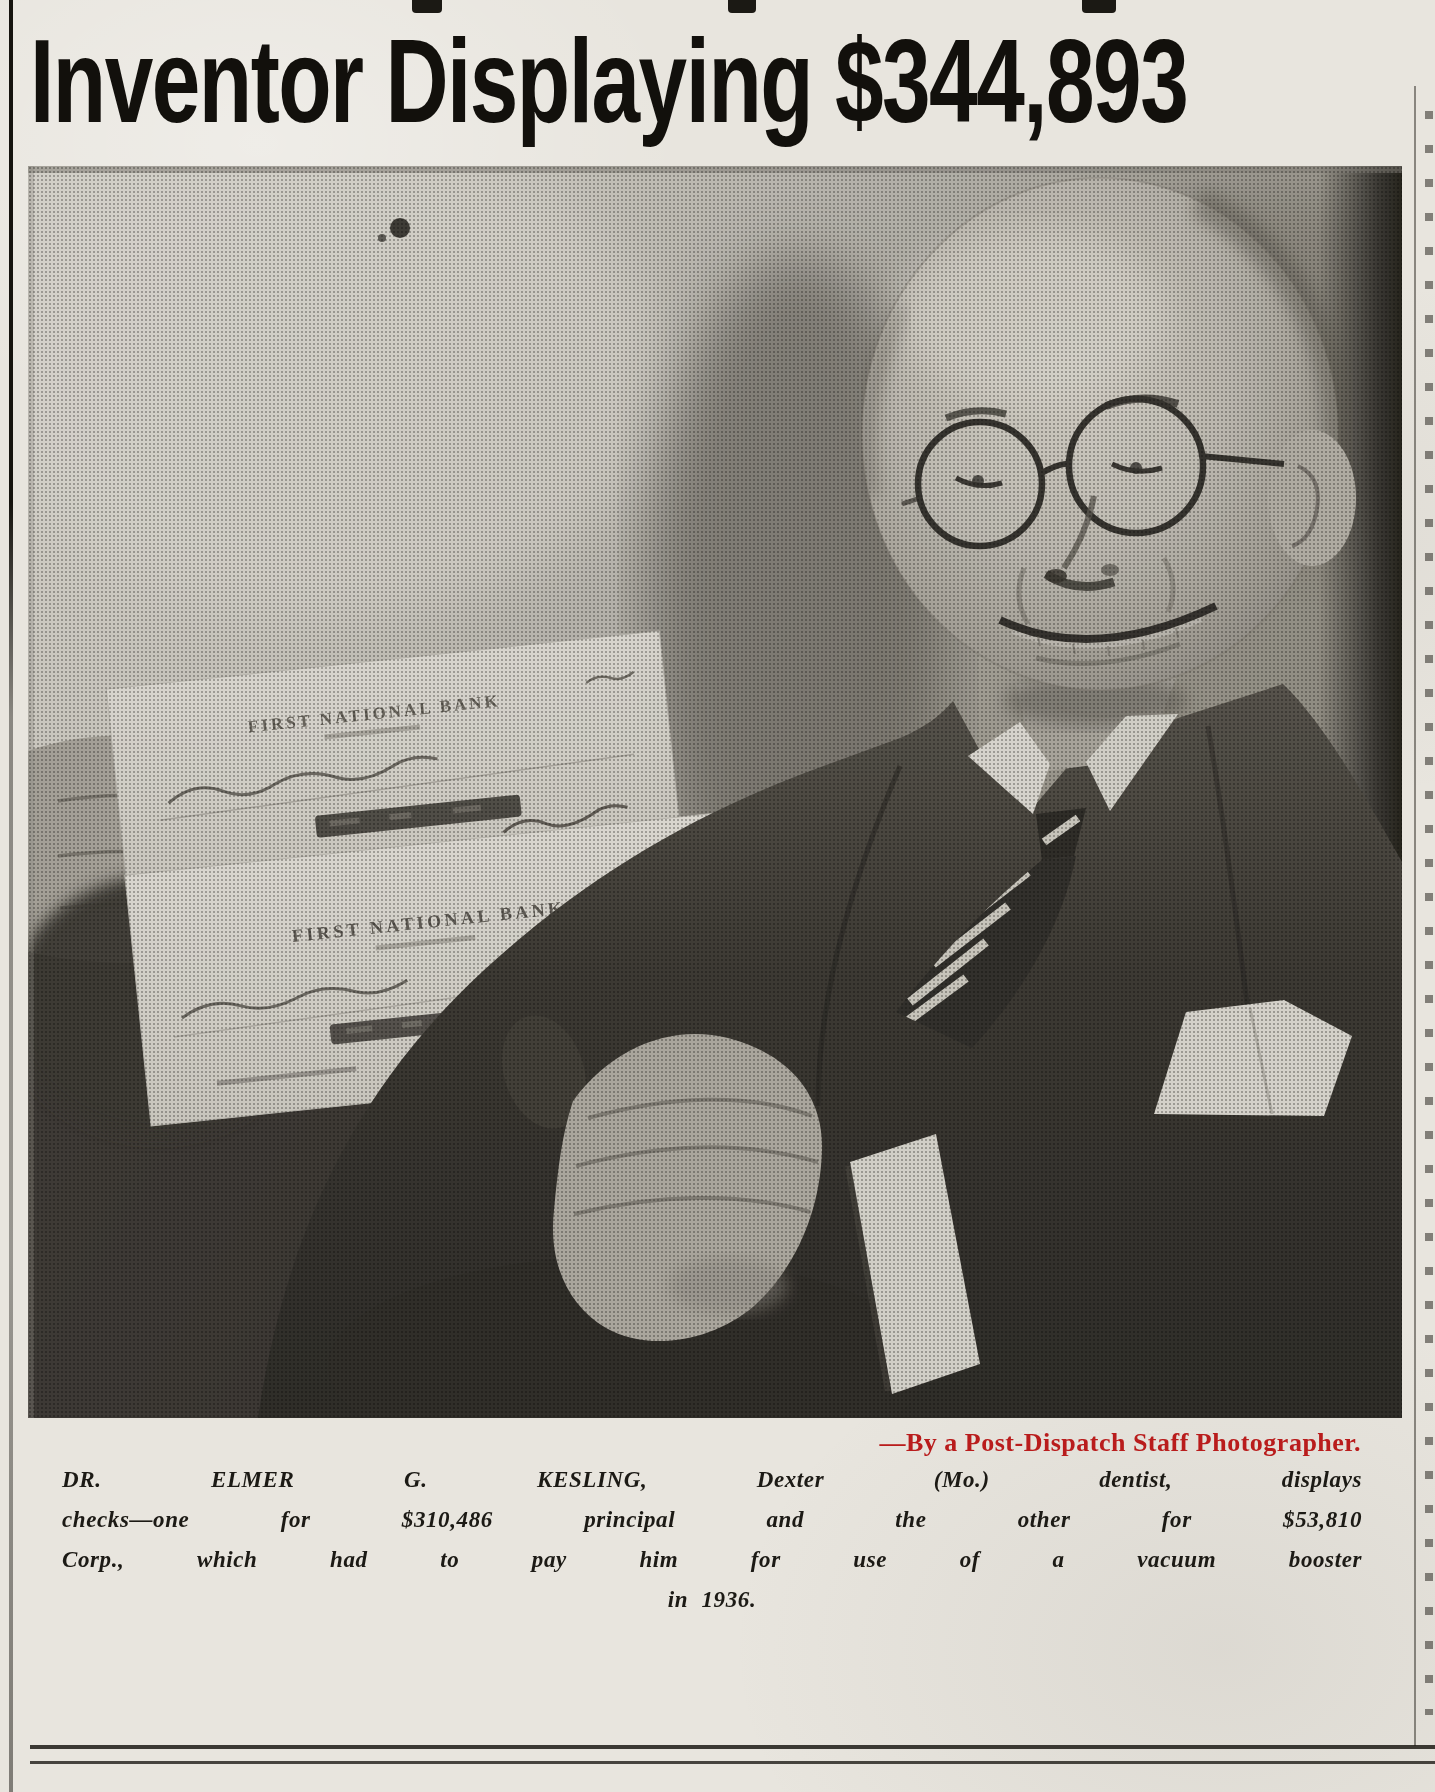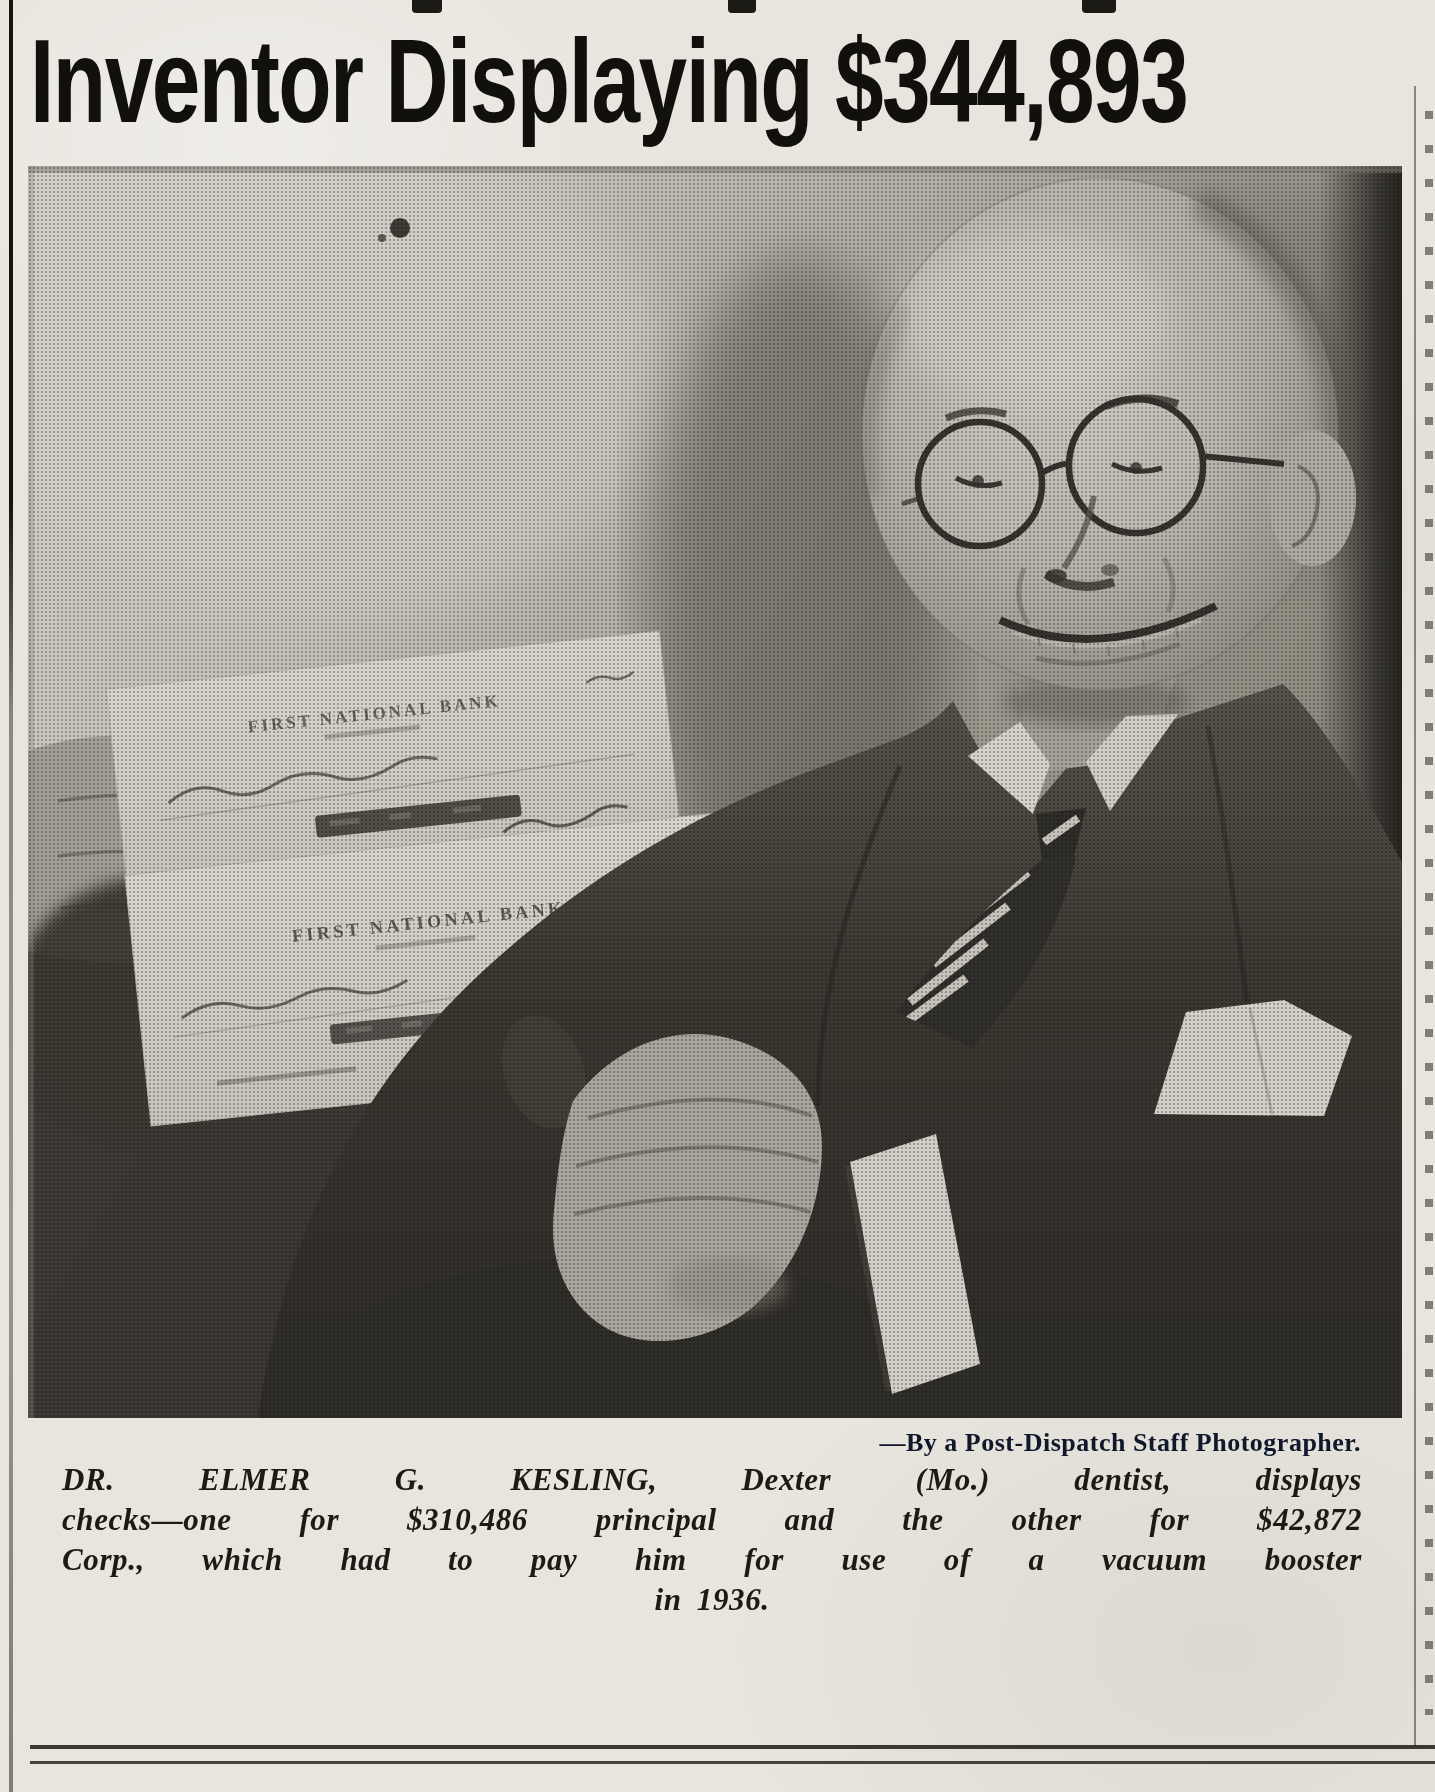--- a/index.html
+++ b/index.html
@@ -33,23 +33,23 @@
   .photo{position:absolute;left:28px;top:166px;width:1374px;height:1252px;overflow:hidden;background:#b5b2aa;}
   .photo svg{position:absolute;inset:0;width:100%;height:100%;filter:blur(.5px) contrast(.97);}
   .photo::after{ 
     content:"";position:absolute;inset:0;pointer-events:none;mix-blend-mode:multiply;
     background-image:radial-gradient(rgba(32,30,26,.30) 1px, transparent 1.5px),
                      radial-gradient(rgba(250,249,245,.16) 1px, transparent 1.4px);
     background-size:4px 4px,4px 4px;background-position:0 0,2px 2px;
   }
   .check-label{font-family:"Liberation Serif",serif;font-weight:600;}
   
-  .credit{position:absolute;right:74px;top:1428px;font-size:26px;font-weight:700;color:#0f172a;letter-spacing:.5px;}
+  .credit{position:absolute;right:74px;top:1428px;font-size:26px;font-weight:700;color:#b91c1c;letter-spacing:.5px;}
   .caption{position:absolute;left:62px;top:1460px;width:1300px;
-    font-style:italic;font-weight:700;font-size:31px;line-height:40px;color:#1c1a15;
+    font-style:italic;font-weight:700;font-size:23px;line-height:40px;color:#1c1a15;
     letter-spacing:.6px;word-spacing:7px;}
   .caption .cap-line{text-align:justify;text-align-last:justify;white-space:nowrap;}
   .caption .cap-line.centered{text-align:left;text-align-last:center;white-space:normal;}
   .bottom-rule{position:absolute;left:30px;top:1745px;width:1405px;height:12px;
     border-top:4px solid rgba(30,28,22,.85);border-bottom:3px solid rgba(30,28,22,.8);}
 </style>
 </head>
 <body>
 
 <div class="page">
@@ -235,19 +235,19 @@
 
       <rect x="0" y="0" width="1374" height="7" fill="#827e76" opacity=".55"></rect>
       <rect x="0" y="0" width="6" height="1252" fill="#8d8981" opacity=".35"></rect>
     </svg>
   </div>
 
   <div class="credit">—By a Post-Dispatch Staff Photographer.</div>
 
   <div class="caption">
     <div class="cap-line">DR. ELMER G. KESLING, Dexter (Mo.) dentist, displays</div>
-    <div class="cap-line">checks—one for $310,486 principal and the other for $42,872</div>
+    <div class="cap-line">checks—one for $310,486 principal and the other for $53,810</div>
     <div class="cap-line">Corp., which had to pay him for use of a vacuum booster</div>
     <div class="cap-line centered">in 1936.</div>
   </div>
 
   <div class="bottom-rule"></div>
 </div>
 
 </body></html>

